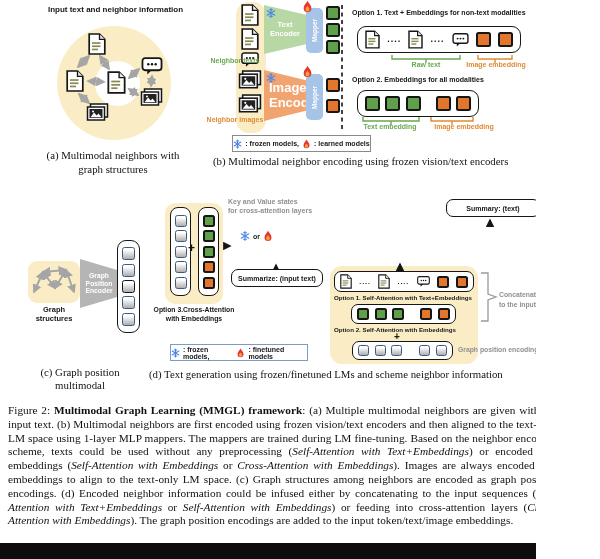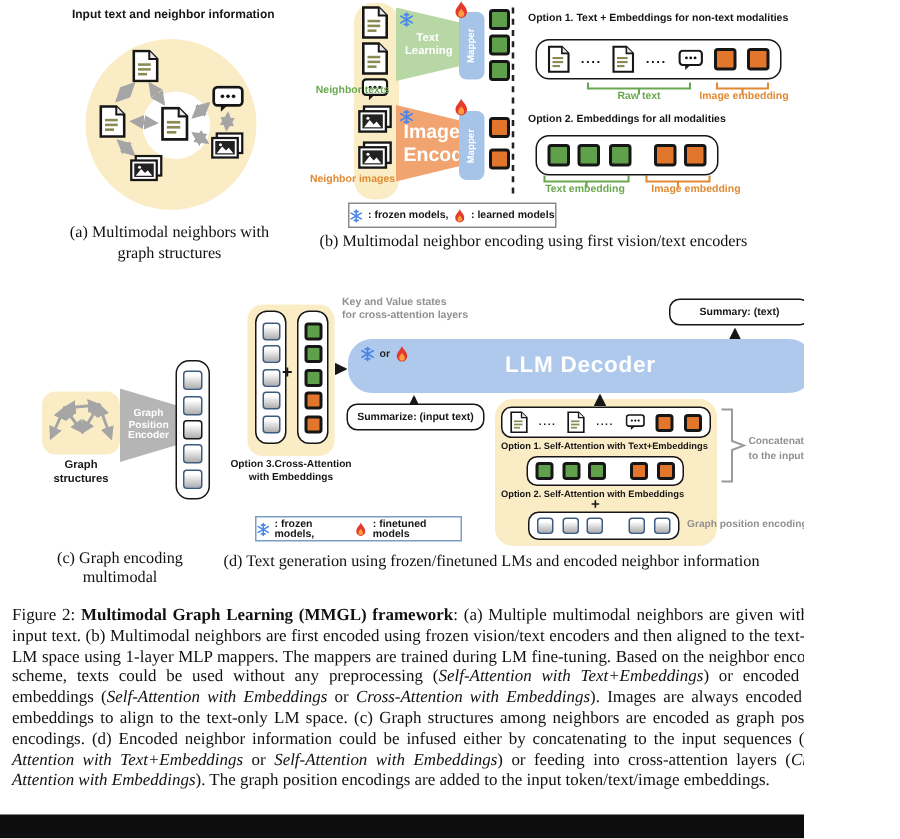--- a/index.html
+++ b/index.html
@@ -219,21 +219,21 @@
           <rect x="1.5" y="4" width="17" height="13" fill="#fff" stroke="#161616" stroke-width="1.5"></rect>
           <rect x="3.5" y="6" width="13" height="9" fill="#222"></rect>
           <path d="M4.5 14.2 l3.6 -4.6 2.6 2.8 1.8 -1.9 3 3.7 z" fill="#fff"></path>
           <circle cx="7" cy="8.5" r="1" fill="#fff"></circle>
         </svg>
       </span>
     </div>
   <div class="sblbl ctr org" style="left:198px;top:116px;width:74px;font-size:7px;">Neighbor images</div>
 
   <div class="trap" style="left:264px;top:5px;width:42px;height:49px;background:#B7D7A5;clip-path:polygon(0 0,100% 20%,100% 80%,0 100%);">
-    <span style="font-size:7.5px;width:30px;">Text Learning</span>
+    <span style="font-size:7.5px;width:30px;">Text Encoder</span>
   </div>
   <div class="abs icon" style="left:266px;top:8px;width:10px;height:10px;">
       <svg viewBox="0 0 12 12">
         <g stroke="#4a86e8" stroke-width="1.4" stroke-linecap="round">
           <line x1="6" y1="0.8" x2="6" y2="11.2"></line>
           <line x1="1.5" y1="3.4" x2="10.5" y2="8.6"></line>
           <line x1="1.5" y1="8.6" x2="10.5" y2="3.4"></line>
           <line x1="4.3" y1="2.1" x2="7.7" y2="2.1"></line>
           <line x1="4.3" y1="9.9" x2="7.7" y2="9.9"></line>
         </g>
@@ -296,21 +296,21 @@
       </span>
     <span>: frozen models,</span>
     <span class="icon">
         <svg viewBox="0 0 12 14">
           <path d="M6 0.8 C7.2 3.6 10.2 5.2 10.2 8.8 a4.2 4.2 0 0 1 -8.4 0 C1.8 5.6 4.6 3.8 6 0.8 z" fill="#e23b2e"></path>
           <path d="M6 6.2 c0.9 1.5 2.2 2 2.2 3.9 a2.2 2.2 0 0 1 -4.4 0 c0 -1.7 1.3 -2.4 2.2 -3.9 z" fill="#ff9d3f"></path>
         </svg>
       </span>
     <span>: learned models</span>
   </div>
-  <div class="serif" style="left:213px;top:155px;width:340px;font-size:10.8px;">(b) Multimodal neighbor encoding using first vision/text encoders</div>
+  <div class="serif" style="left:213px;top:155px;width:340px;font-size:10.8px;">(b) Multimodal neighbor encoding using frozen vision/text encoders</div>
 
   <div class="sblbl" style="left:352px;top:9px;width:200px;font-size:7px;">Option 1. Text + Embeddings for non-text modalities</div>
   <div class="wbox ts15" style="left:357px;top:26px;width:164px;height:27px;border-radius:9px;">
       <span class="icon icon-doc">
         <svg viewBox="0 0 18 22">
           <path d="M1.2 1 h10.3 l5.3 5.3 V21 H1.2 z" fill="#fff" stroke="#161616" stroke-width="1.7"></path>
           <path d="M11.5 1 v5.3 h5.3" fill="#e8e8e8" stroke="#161616" stroke-width="1.3"></path>
           <rect x="4" y="9.2" width="8.5" height="1.7" fill="#8a8a55"></rect>
           <rect x="4" y="12.4" width="8.5" height="1.7" fill="#8a8a55"></rect>
           <rect x="4" y="15.6" width="6" height="1.7" fill="#8a8a55"></rect>
@@ -358,21 +358,21 @@
   <div class="trap" style="left:80px;top:259px;width:38px;height:49px;background:#B5B5B5;clip-path:polygon(0 0,100% 23%,100% 77%,0 100%);">
     <span style="font-size:6.8px;width:32px;">Graph Position Encoder</span>
   </div>
   <div class="wbox col ts13" style="left:117px;top:240px;width:23px;height:93px;border-radius:9px;border-width:1.7px;">
       <div class="tok gray"></div>
       <div class="tok gray"></div>
       <div class="tok gray dark"></div>
       <div class="tok gray"></div>
       <div class="tok gray"></div>
     </div>
-  <div class="serif ctr" style="left:28px;top:366px;width:104px;font-size:10.8px;">(c) Graph encoding</div>
+  <div class="serif ctr" style="left:28px;top:366px;width:104px;font-size:10.8px;">(c) Graph position</div>
   <div class="serif ctr" style="left:28px;top:379px;width:104px;font-size:10.8px;">multimodal</div>
 
   <div class="wbox col ts12" style="left:170px;top:207px;width:21px;height:89px;border-radius:8px;">
       <div class="tok gray"></div>
       <div class="tok gray"></div>
       <div class="tok gray"></div>
       <div class="tok gray"></div>
       <div class="tok gray"></div>
     </div>
   <div class="sblbl" style="left:188px;top:241px;font-size:12px;z-index:3;">+</div>
@@ -382,21 +382,20 @@
       <div class="tok green"></div>
       <div class="tok orange"></div>
       <div class="tok orange"></div>
     </div>
   <div class="sblbl ctr" style="left:134px;top:306px;width:120px;font-size:6.8px;">Option 3.Cross-Attention</div>
   <div class="sblbl ctr" style="left:134px;top:315px;width:120px;font-size:6.8px;">with Embeddings</div>
 
   <div class="sblbl gry" style="left:228px;top:198px;font-size:7px;">Key and Value states</div>
   <div class="sblbl gry" style="left:228px;top:207px;font-size:7px;">for cross-attention layers</div>
 
-  <div id="llm">LLM Decoder</div>
   <div class="abs" style="left:240px;top:230px;display:flex;align-items:center;gap:3px;z-index:3;">
     <span class="icon" style="width:10px;height:10px;">
         <svg viewBox="0 0 12 12">
           <g stroke="#4a86e8" stroke-width="1.4" stroke-linecap="round">
             <line x1="6" y1="0.8" x2="6" y2="11.2"></line>
             <line x1="1.5" y1="3.4" x2="10.5" y2="8.6"></line>
             <line x1="1.5" y1="8.6" x2="10.5" y2="3.4"></line>
             <line x1="4.3" y1="2.1" x2="7.7" y2="2.1"></line>
             <line x1="4.3" y1="9.9" x2="7.7" y2="9.9"></line>
           </g>
@@ -484,19 +483,19 @@
       </span>
     <span>: frozen models,</span>
     <span class="icon">
         <svg viewBox="0 0 12 14">
           <path d="M6 0.8 C7.2 3.6 10.2 5.2 10.2 8.8 a4.2 4.2 0 0 1 -8.4 0 C1.8 5.6 4.6 3.8 6 0.8 z" fill="#e23b2e"></path>
           <path d="M6 6.2 c0.9 1.5 2.2 2 2.2 3.9 a2.2 2.2 0 0 1 -4.4 0 c0 -1.7 1.3 -2.4 2.2 -3.9 z" fill="#ff9d3f"></path>
         </svg>
       </span>
     <span>: finetuned models</span>
   </div>
-  <div class="serif" style="left:149px;top:368px;width:412px;font-size:10.8px;">(d) Text generation using frozen/finetuned LMs and encoded neighbor information</div>
+  <div class="serif" style="left:149px;top:368px;width:412px;font-size:10.8px;">(d) Text generation using frozen/finetuned LMs and scheme neighbor information</div>
 
   <div id="figcap"><span>Figure 2: </span><span style="font-weight: bold;">Multimodal Graph Learning (MMGL) framework</span><span>: (a) Multiple multimodal neighbors are given with the input text. (b) Multimodal neighbors are first encoded using frozen vision/text encoders and then aligned to the text-only LM space using 1-layer MLP mappers. The mappers are trained during LM fine-tuning. Based on the neighbor encoding scheme, texts could be used without any preprocessing (</span><span style="font-style: italic;">Self-Attention with Text+Embeddings</span><span>) or encoded into embeddings (</span><span style="font-style: italic;">Self-Attention with Embeddings</span><span> or </span><span style="font-style: italic;">Cross-Attention with Embeddings</span><span>). Images are always encoded into embeddings to align to the text-only LM space. (c) Graph structures among neighbors are encoded as graph position encodings. (d) Encoded neighbor information could be infused either by concatenating to the input sequences (</span><span style="font-style: italic;">Self-Attention with Text+Embeddings</span><span> or </span><span style="font-style: italic;">Self-Attention with Embeddings</span><span>) or feeding into cross-attention layers (</span><span style="font-style: italic;">Cross-Attention with Embeddings</span><span>). The graph position encodings are added to the input token/text/image embeddings.</span></div>
 
   <div class="bar" style="left:591px;top:0;width:9px;height:559px;"></div>
   <div class="bar" style="left:0;top:543px;width:600px;height:16px;"></div>
 </div>
 
 </body></html>

